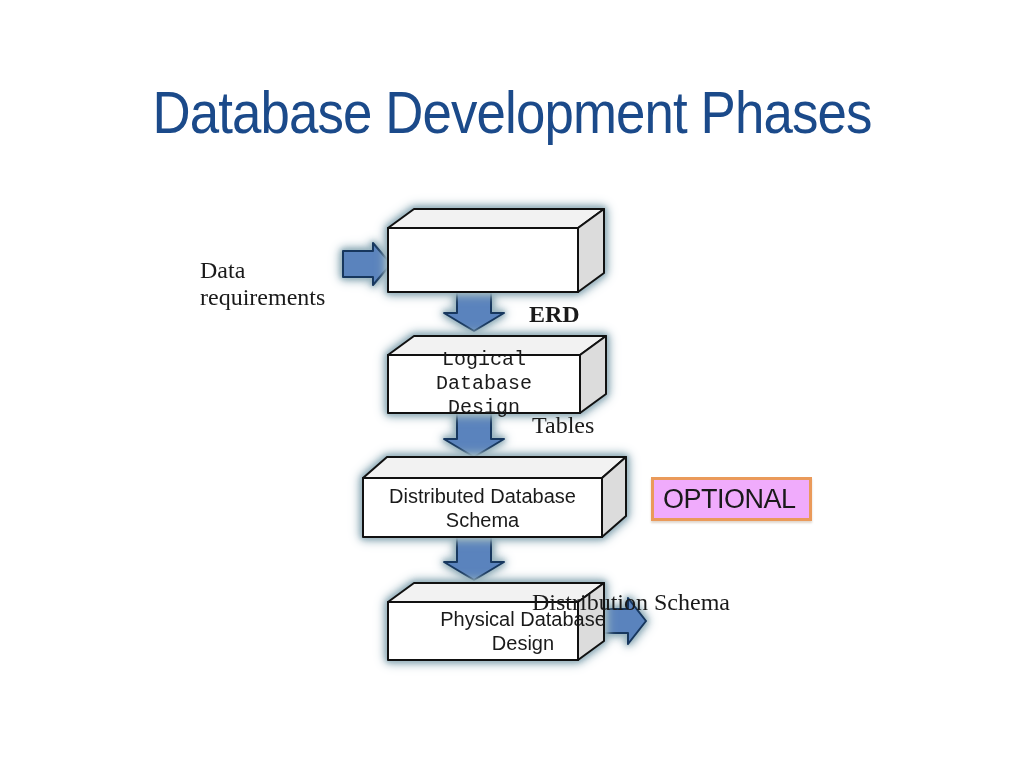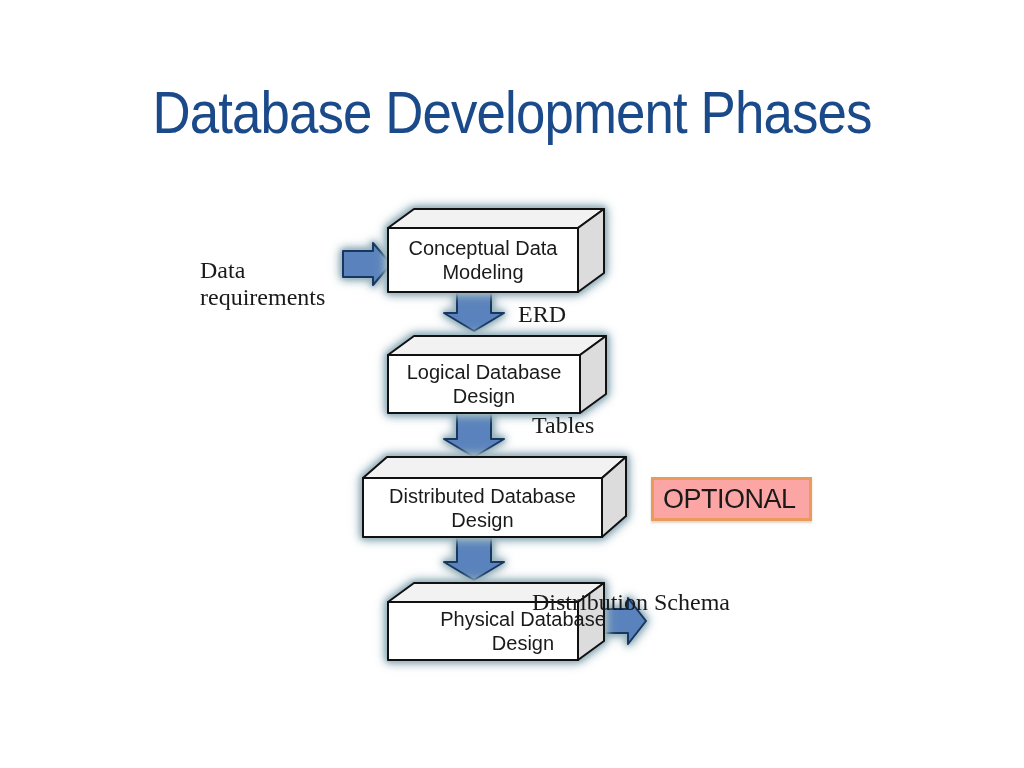--- a/index.html
+++ b/index.html
@@ -46,21 +46,21 @@
     font-size:24px;line-height:27px;
     color:var(--text,#1a1a1a);
     white-space:pre-line;
   }
   .optional-box{
     position:absolute;
     left:651px;top:477px;
     width:161px;height:44px;
     box-sizing:border-box;
     border:3px solid var(--optional-border,#EA9A5A);
-    background:#fca5a5;
+    background:#f0abfc;
     display:flex;align-items:center;
     padding-left:9px;
     font-size:27px;letter-spacing:-0.5px;
     color:var(--text,#1a1a1a);
     box-shadow:0 2px 2px rgba(130,90,50,0.25);
   }
 </style>
 </head>
 <body>
 
@@ -95,32 +95,30 @@
         <polygon class="face-front" points="363,478 602,478 602,537 363,537"></polygon>
       </g>
       <g>
         <polygon class="face-top" points="388,602 414,583 604,583 578,602"></polygon>
         <polygon class="face-side" points="578,602 604,583 604,641 578,660"></polygon>
         <polygon class="face-front" points="388,602 578,602 578,660 388,660"></polygon>
       </g>
     </g>
   </svg>
 
-  <div class="box-label" style="left:388px;top:228px;width:190px;height:64px;">Conceptual Data
-Modeling</div>
-  <div class="box-label" style="left:388px;top:355px;width:192px;height:58px;">Logical Database
+  <div class="box-label" style="left:388px;top:355px;width:192px;height:58px;font-family:Liberation Mono, monospace;">Logical Database
 Design</div>
   <div class="box-label" style="left:363px;top:478px;width:239px;height:59px;">Distributed Database
-Design</div>
+Schema</div>
   <div class="box-label" style="left:388px;top:602px;width:190px;height:58px;padding-left:40px;">Physical Database
 Design</div>
 
   <div class="serif-label" style="left:200px;top:257px;">Data
 requirements</div>
-  <div class="serif-label" style="left:518px;top:301px;">ERD</div>
+  <div class="serif-label" style="left:529px;top:301px;font-weight:bold;">ERD</div>
   <div class="serif-label" style="left:532px;top:412px;">Tables</div>
   <div class="serif-label" style="left:532px;top:546px;margin-top:43px;">Distribution Schema</div>
 
   <div class="optional-box">
     <span>OPTIONAL</span>
   </div>
 
 </div>
 
 </body></html>

